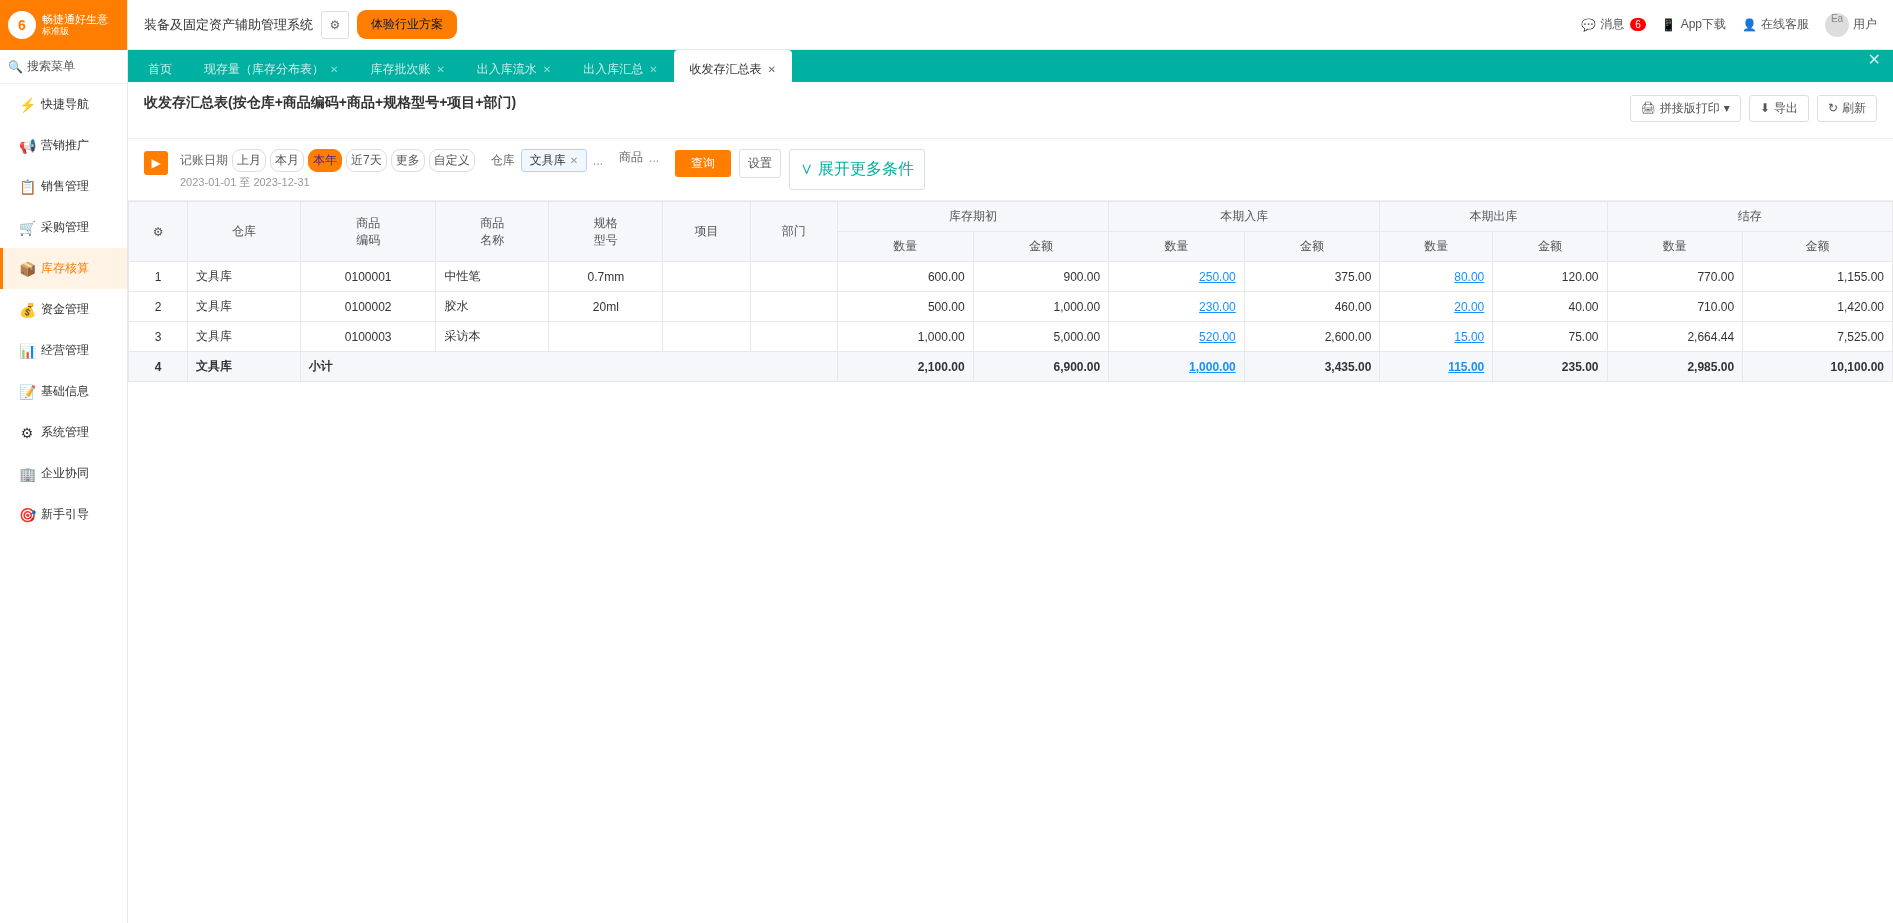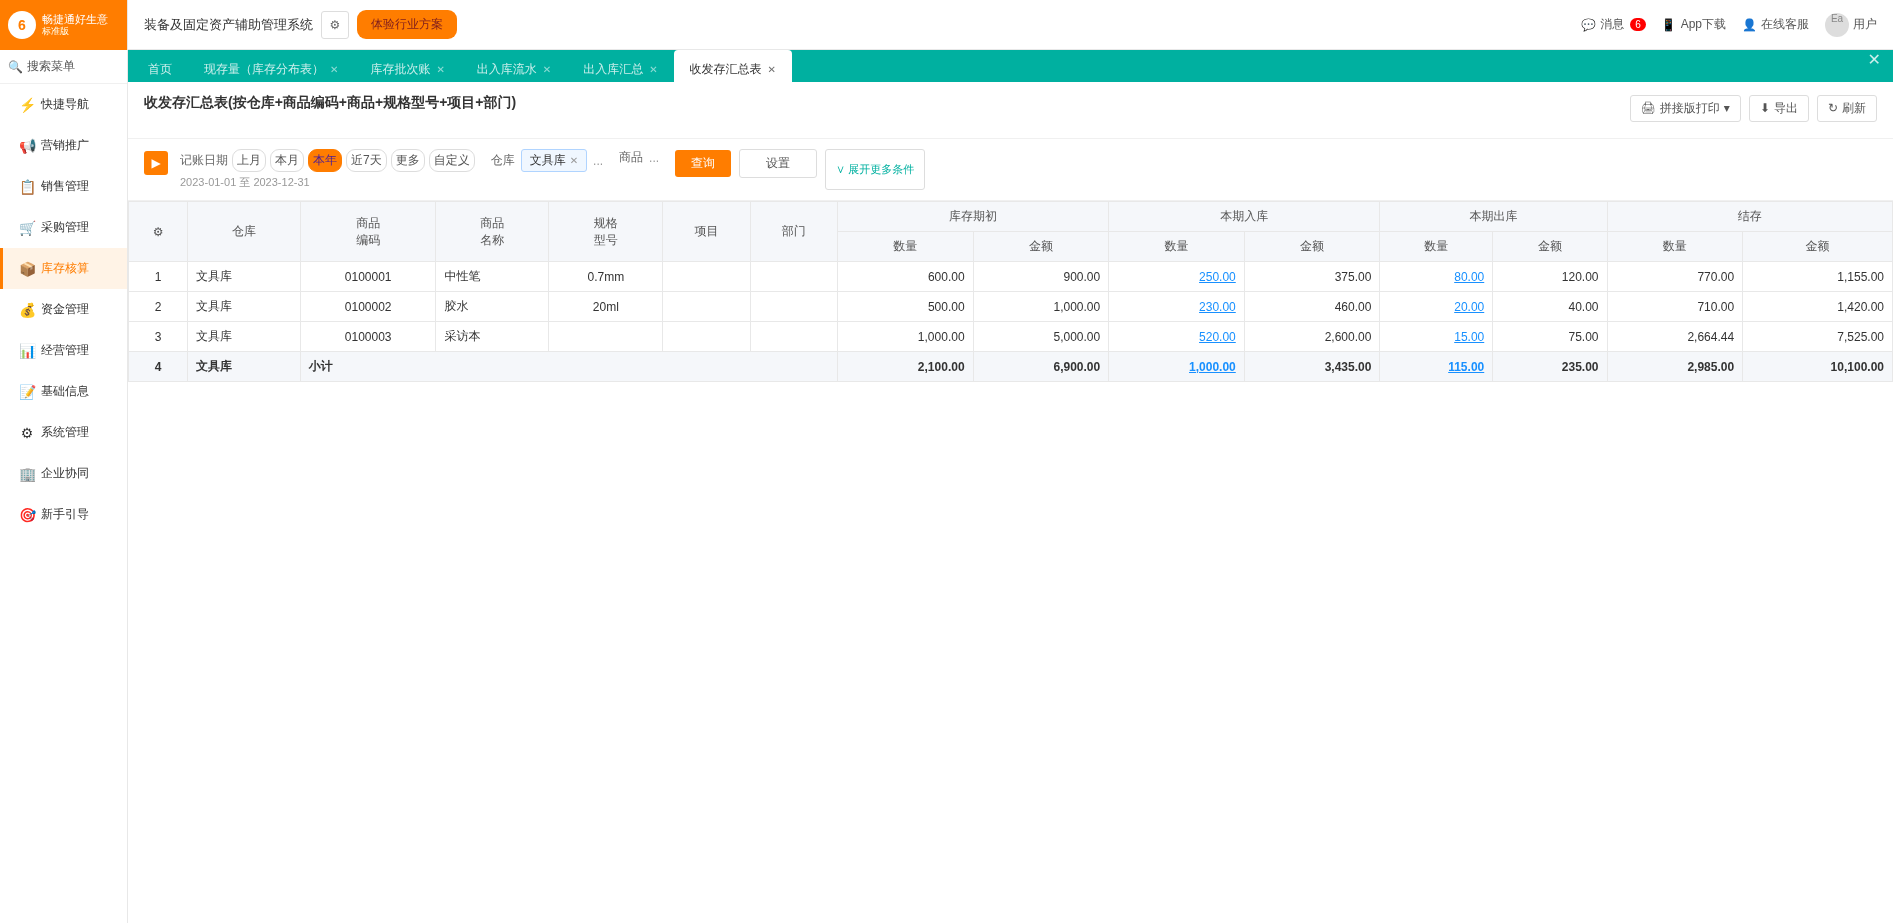--- a/index.html
+++ b/index.html
@@ -17,21 +17,21 @@
     .sidebar-item-icon { width: 16px; text-align: center; font-size: 14px; }
 
     
     .main { flex: 1; display: flex; flex-direction: column; overflow: hidden; }
 
     
     .topbar { background: #fff; height: 50px; display: flex; align-items: center; padding: 0 16px; border-bottom: 1px solid #e8e8e8; justify-content: space-between; }
     .topbar-left { display: flex; align-items: center; gap: 8px; }
     .topbar-title { color: #333; font-size: 13px; }
     .topbar-settings-btn { width: 28px; height: 28px; border: 1px solid #ddd; border-radius: 3px; display: flex; align-items: center; justify-content: center; cursor: pointer; color: #666; }
-    .topbar-try-btn { background: #ff7d00; color: #7f1d1d; border: none; border-radius: 9px; padding: 6px 14px; cursor: pointer; font-size: 12px; }
+    .topbar-try-btn { background: #ff7d00; color: #0f172a; border: none; border-radius: 9px; padding: 6px 14px; cursor: pointer; font-size: 12px; }
     .topbar-right { display: flex; align-items: center; gap: 16px; color: #555; font-size: 12px; }
     .topbar-right-item { display: flex; align-items: center; gap: 4px; cursor: pointer; }
     .badge { background: #f00; color: #fff; border-radius: 10px; padding: 1px 5px; font-size: 10px; margin-left: 2px; }
     .user-avatar { width: 24px; height: 24px; border-radius: 50%; background: #ddd; display: flex; align-items: flex-start; justify-content: center; font-size: 10px; color: #888; }
 
     
     .tabbar { background: #00b0a0; display: flex; height: 32px; padding: 0 4px; }
     .tab { padding: 0 16px; height: 38px; display: flex; align-items: center; gap: 6px; cursor: pointer; color: rgba(255,255,255,0.8); font-size: 12px; white-space: nowrap; }
     .tab.active { background: #fff; color: #333; border-radius: 4px 4px 0 0; }
     .tab-close { font-size: 10px; cursor: pointer; opacity: 0.7; }
@@ -58,22 +58,22 @@
     .date-btn { padding: 2px 4px; border: 1px solid #ddd; border-radius: 9px; cursor: pointer; font-size: 12px; color: #555; background: #fff; }
     .date-btn.active { background: #ff7d00; color: #4c1d95; border-color: #ff7d00; }
     .date-range { font-size: 11px; color: #999; }
     .filter-warehouse { display: flex; align-items: center; gap: 6px; }
     .filter-label { color: #666; font-size: 12px; }
     .filter-tag { display: flex; align-items: center; gap: 4px; background: #f0f7ff; border: 1px solid #b0d4ff; border-radius: 3px; padding: 2px 8px; font-size: 12px; color: #333; }
     .filter-tag-close { cursor: pointer; color: #999; font-size: 10px; }
     .filter-more { color: #999; cursor: pointer; font-size: 12px; }
     .filter-goods { display: flex; align-items: center; gap: 6px; }
     .btn-query { background: #ff7d00; color: #fff; border: none; border-radius: 3px; padding: 5px 16px; cursor: pointer; font-size: 12px; }
-    .btn-settings { border: 1px solid #ddd; background: #fff; border-radius: 3px; padding: 5px 26px; cursor: pointer; font-size: 12px; color: #555; }
-    .expand-btn { color: #00b0a0; cursor: pointer; font-size: 11px; border: 1px solid #ddd; border-radius: 3px; padding: 3px 10px; background: #fff; }
+    .btn-settings { border: 1px solid #ddd; background: #fff; border-radius: 3px; padding: 5px 8px; cursor: pointer; font-size: 12px; color: #555; }
+    .expand-btn { color: #00b0a0; cursor: pointer; font-size: 16px; border: 1px solid #ddd; border-radius: 3px; padding: 3px 10px; background: #fff; }
 
     
     .table-container { flex: 1; overflow: auto; }
     table { width: 100%; border-collapse: collapse; font-size: 12px; }
     thead tr th { background: #f5f7fa; border: 1px solid #e8e8e8; padding: 6px 8px; text-align: center; color: #555; font-weight: normal; white-space: nowrap; }
     tbody tr td { border: 1px solid #e8e8e8; padding: 6px 8px; text-align: center; color: #333; }
     tbody tr.subtotal td { background: #f5f7fa; font-weight: bold; }
     tbody tr.subtotal td.text-left { text-align: left; }
     td.text-left { text-align: left; }
     td.text-right { text-align: right; }

